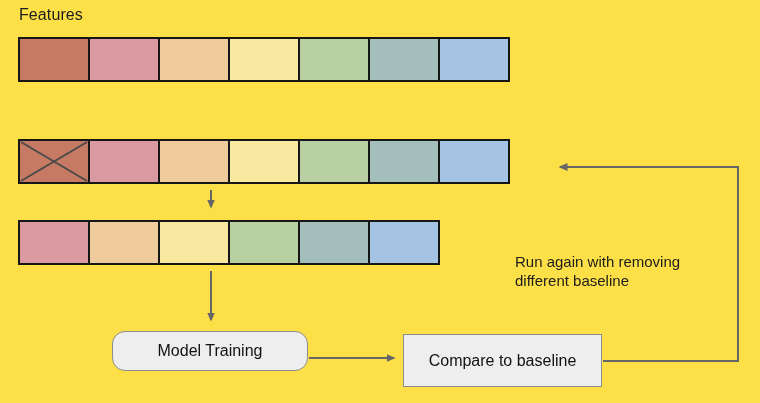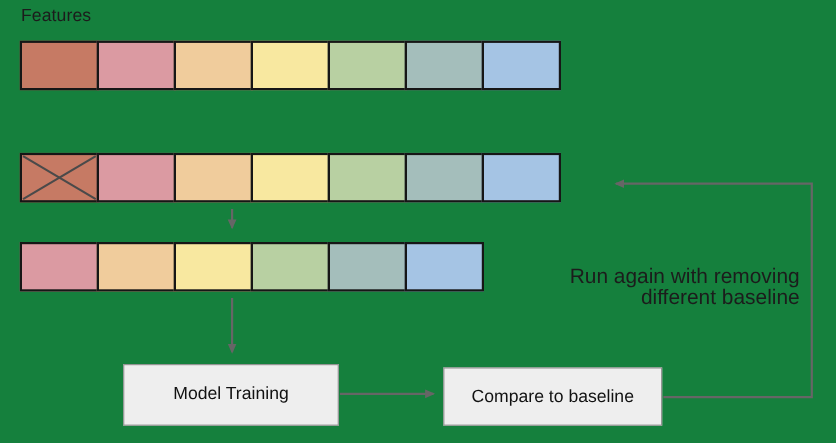--- a/index.html
+++ b/index.html
@@ -1,19 +1,19 @@
 <!DOCTYPE html>
 <html><head>
 <meta charset="utf-8">
 <style>
   html,body{margin:0;padding:0;background:#ffffff;}
   .stage{
     position:relative;
     width:760px;height:403px;
-    background:#15803d;
+    background:#fde047;
     font-family:"Liberation Sans", sans-serif;
     overflow:hidden;
   }
   .section-label{
     position:absolute;
     font-size:16px;
     color:#1c1c1c;
     letter-spacing:0.1px;
   }
   .feature-row{
@@ -32,23 +32,23 @@
   .process-box{
     position:absolute;
     box-sizing:border-box;
     background:#eeeeee;
     border:1.5px solid #8c8c8c;
     display:flex;align-items:center;justify-content:center;
     font-size:16px;color:#111111;
   }
   .annotation{
     position:absolute;
-    left:515px;top:242px;width:212px;
-    text-align:right;
-    font-size:19px;line-height:19px;
+    left:515px;top:252px;width:212px;
+    text-align:left;
+    font-size:15px;line-height:19px;
     color:#1c1c1c;
   }
   .arrows-layer{
     position:absolute;inset:0;width:760px;height:403px;
     pointer-events:none;
   }
 </style>
 </head>
 <body>
 
@@ -84,21 +84,21 @@
 
   <div class="feature-row" style="left:18px;top:220px;">
       <div class="cell" style="background: rgb(219, 154, 162);"></div>
       <div class="cell" style="background: rgb(240, 204, 156);"></div>
       <div class="cell" style="background: rgb(248, 232, 160);"></div>
       <div class="cell" style="background: rgb(184, 208, 162);"></div>
       <div class="cell" style="background: rgb(164, 190, 187);"></div>
       <div class="cell" style="background: rgb(165, 196, 228);"></div>
     </div>
 
-  <div class="process-box" style="left:112px;top:331px;width:196px;height:56px;">
+  <div class="process-box" style="left:112px;top:331px;width:196px;height:40px;border-radius:13px;">
     <span>Model Training</span>
   </div>
 
   <div class="process-box" style="left:403px;top:334px;width:199px;height:53px;">
     <span>Compare to baseline</span>
   </div>
 
   <div class="annotation">
     <div>Run again with removing</div>
     <div>different baseline</div>

